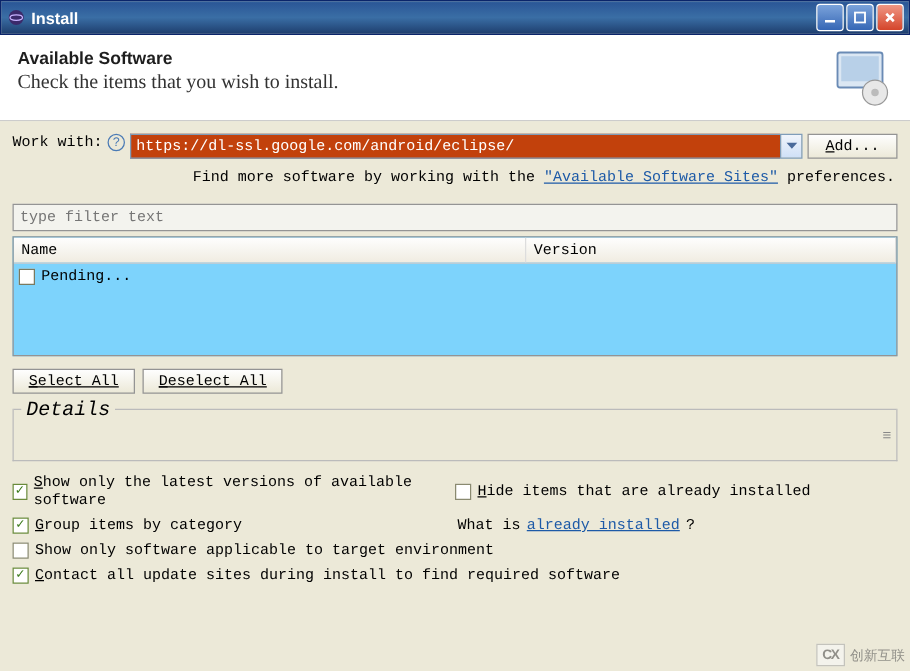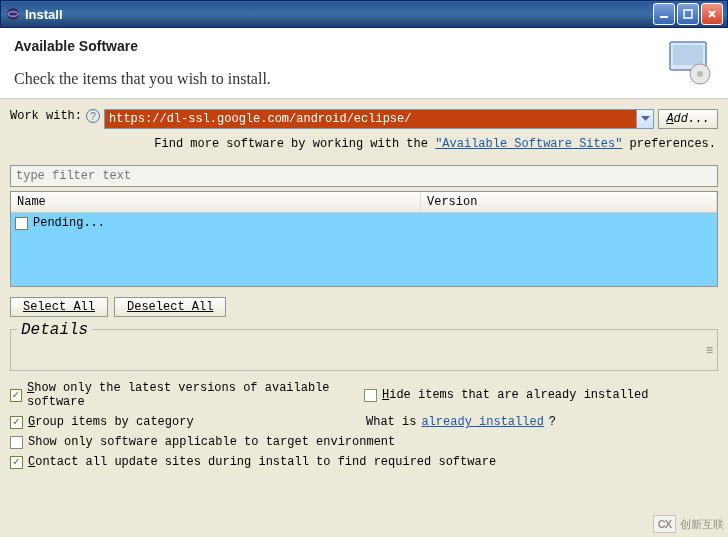--- a/index.html
+++ b/index.html
@@ -8,33 +8,33 @@
 .titlebar { background: linear-gradient(to bottom, #3a6ea5 0%, #2b5797 5%, #3a6ea5 50%, #1e3e6e 100%); height: 28px; display: flex; align-items: center; padding: 0 4px; border: 1px solid #0a246a; }
 .titlebar-icon { width: 16px; height: 16px; margin-right: 4px; display: flex; align-items: center; justify-content: center; }
 .titlebar-text { color: white; font-family: "Tahoma", sans-serif; font-size: 13px; font-weight: bold; flex: 1; }
 .winbtns { display: flex; gap: 2px; }
 .winbtn { width: 22px; height: 22px; border: 1px solid #fff; border-radius: 3px; display: flex; align-items: center; justify-content: center; font-family: sans-serif; font-weight: bold; }
 .winbtn-min, .winbtn-max { background: linear-gradient(to bottom, #7ba3db, #3667b5); color: white; }
 .winbtn-close { background: linear-gradient(to bottom, #f09784, #d4452b); color: white; }
 
 .header { background: white; padding: 10px 14px; display: flex; align-items: flex-start; border-bottom: 1px solid #ccc; }
 .header-left { flex: 1; }
-.header-title { font-family: "Tahoma", sans-serif; font-size: 14px; font-weight: bold; margin-bottom: 16px; color: #1e1e1e; }
+.header-title { font-family: "Tahoma", sans-serif; font-size: 14px; font-weight: bold; margin-bottom: 3px; color: #1e1e1e; }
 .header-sub { font-family: Liberation Serif, serif; font-size: 16px; color: #333; }
 .header-icon { width: 48px; height: 48px; margin-left: 8px; position: relative; }
 
 .body-area { padding: 10px 10px 6px 10px; background: #ece9d8; }
 
 .workrow { display: flex; align-items: flex-start; gap: 4px; margin-bottom: 4px; }
 .help-circle { width: 14px; height: 14px; border: 1px solid #4a7ab5; border-radius: 50%; color: #4a7ab5; font-size: 10px; display: flex; align-items: center; justify-content: center; font-family: sans-serif; }
 .combo { flex: 1; display: flex; }
 .combo-input { flex: 1; border: 1px solid #7f9db9; border-right: none; padding: 2px 4px; font-family: "Courier New", monospace; font-size: 12px; background: #c2410c; color: white; }
 .combo-input::selection { background: #316ac5; color: white; }
 .combo-btn { width: 18px; border: 1px solid #7f9db9; background: linear-gradient(to bottom, #f0f4fb, #cfe0f7); display: flex; align-items: center; justify-content: center; }
-.addbtn { width: 60px; padding: 2px 0; border: 1px solid #949494; background: linear-gradient(to bottom, #fefefe, #ece9d8); font-family: "Courier New", monospace; font-size: 12px; font-style: italic; }
+.addbtn { width: 72px; padding: 2px 0; border: 1px solid #949494; background: linear-gradient(to bottom, #fefefe, #ece9d8); font-family: "Courier New", monospace; font-size: 12px; }
 
 .hintrow { text-align: right; font-family: "Courier New", monospace; font-size: 12px; padding: 4px 2px 14px 2px; }
 .link { color: #1d5aa7; text-decoration: underline; }
 
 .filter-input { width: 100%; border: 1px solid #949494; background: #f3f3ee; padding: 3px 5px; color: #999; font-family: "Courier New", monospace; font-size: 12px; margin-bottom: 4px; }
 
 .tree { border: 1px solid #949494; background: #7dd3fc; height: 96px; overflow: auto; }
 .tree-header { display: flex; background: linear-gradient(to bottom, #fefefe, #f0ece1); border-bottom: 1px solid #ccc; }
 .tree-header-cell { padding: 3px 6px; font-family: "Courier New", monospace; border-right: 1px solid #ddd; }
 .th-name { width: 410px; }

